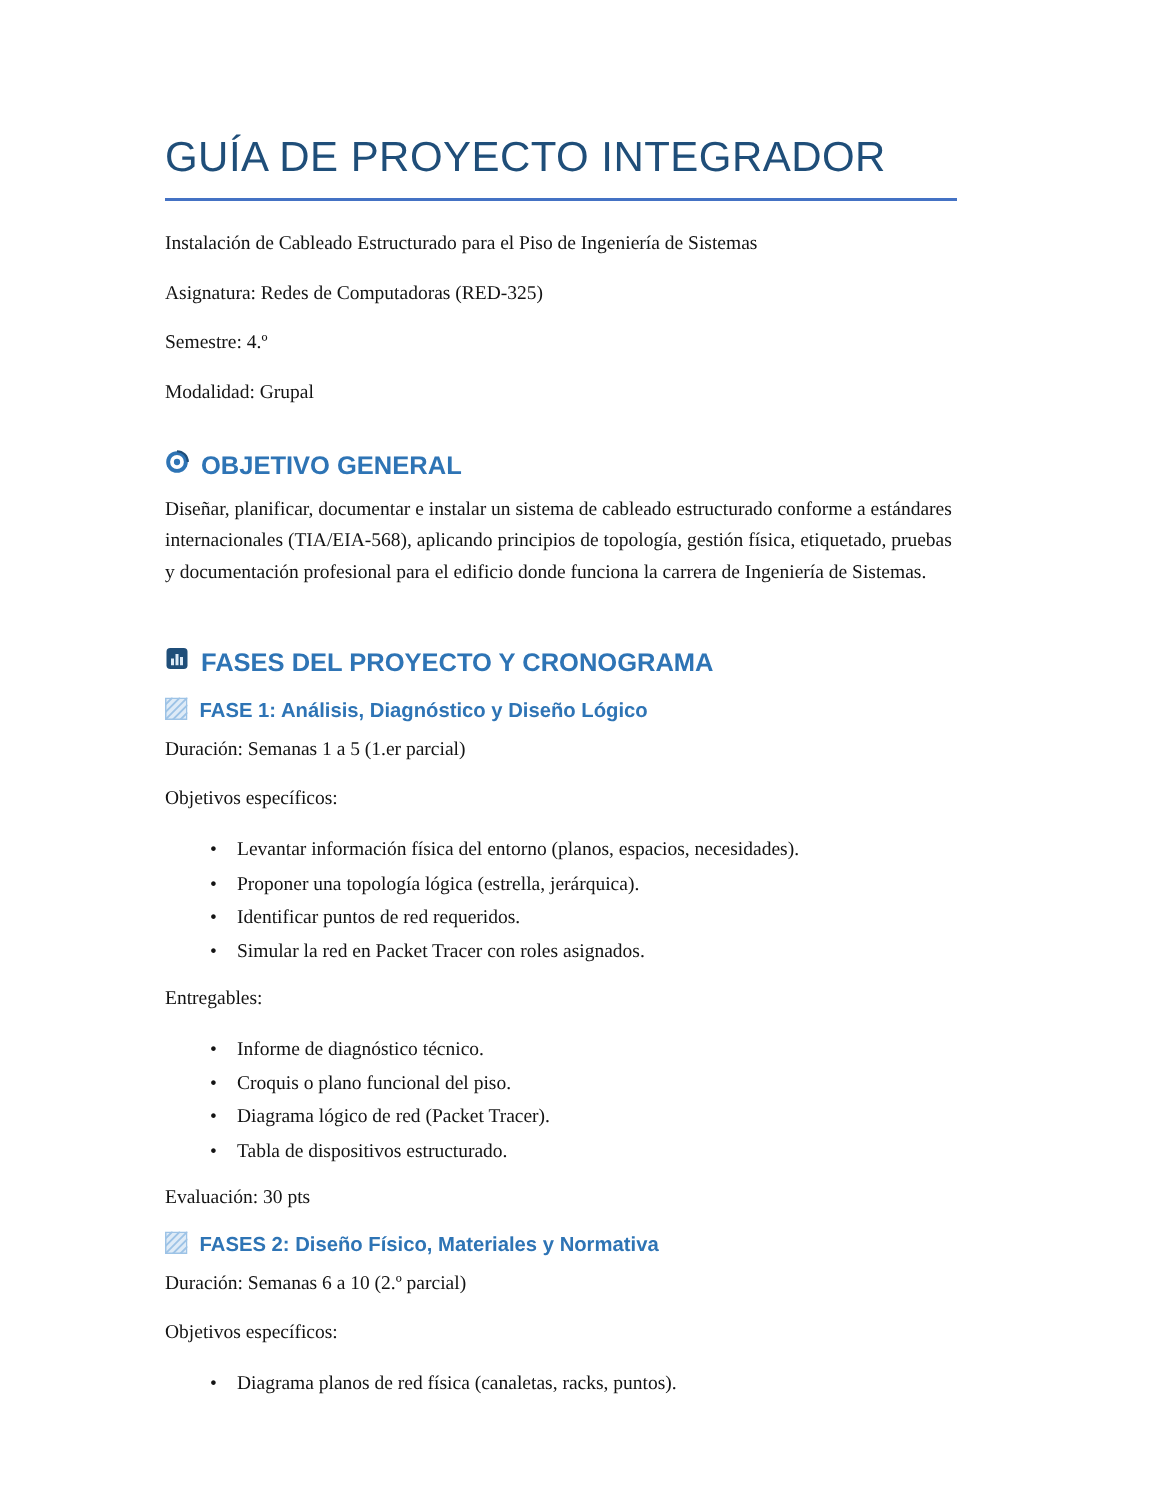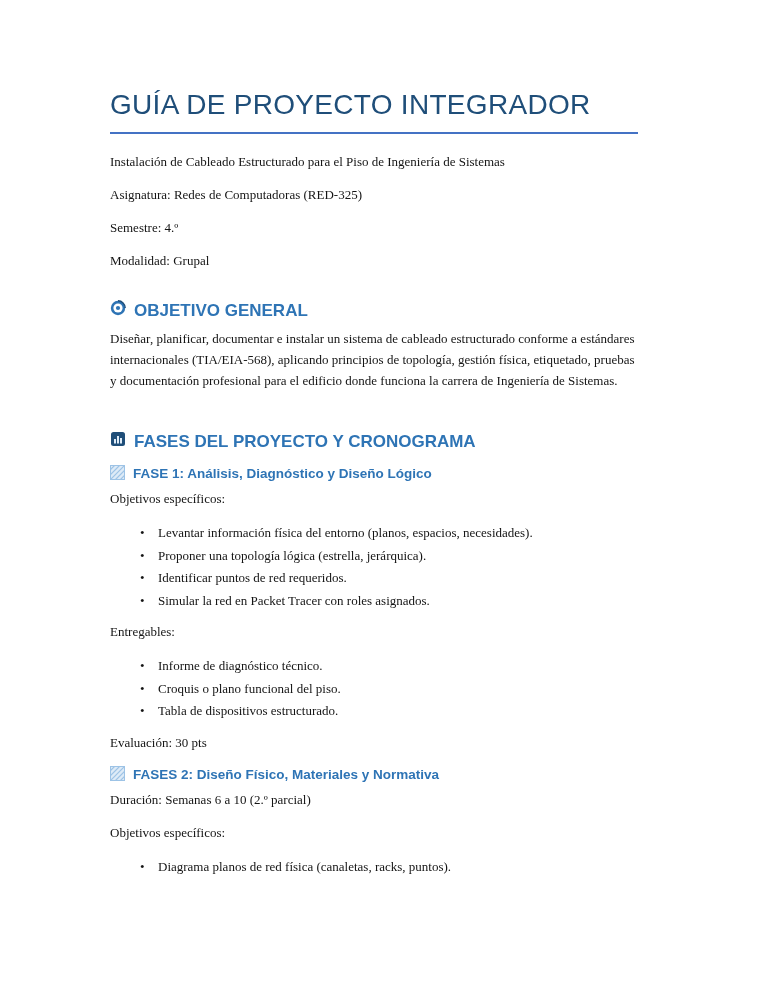--- a/index.html
+++ b/index.html
@@ -117,33 +117,35 @@
 
   <h3 class="h2">
     <span class="icon">
       <svg width="15" height="15" viewBox="0 0 15 15" aria-hidden="true">
         <rect x="0.5" y="0.5" width="14" height="14" fill="#DEEBF7" stroke="#9DC3E6"></rect>
         <path d="M0 5 L5 0 M0 10 L10 0 M0 15 L15 0 M5 15 L15 5 M10 15 L15 10" stroke="#9DC3E6" stroke-width="1.2" fill="none"></path>
       </svg>
     </span>
     <span>FASE 1: Análisis, Diagnóstico y Diseño Lógico</span>
   </h3>
+  <p class="meta-line">Duración: Semanas 1 a 5 (1.er parcial)</p>
 
   <p class="meta-line">Objetivos específicos:</p>
   <ul class="doc-list">
     <li>Levantar información física del entorno (planos, espacios, necesidades).</li>
     <li>Proponer una topología lógica (estrella, jerárquica).</li>
     <li>Identificar puntos de red requeridos.</li>
     <li>Simular la red en Packet Tracer con roles asignados.</li>
   </ul>
 
   <p class="meta-line">Entregables:</p>
   <ul class="doc-list">
     <li>Informe de diagnóstico técnico.</li>
     <li>Croquis o plano funcional del piso.</li>
+    <li>Diagrama lógico de red (Packet Tracer).</li>
     <li>Tabla de dispositivos estructurado.</li>
   </ul>
 
   <p class="meta-line">Evaluación: 30 pts</p>
 
   <h3 class="h2">
     <span class="icon">
       <svg width="15" height="15" viewBox="0 0 15 15" aria-hidden="true">
         <rect x="0.5" y="0.5" width="14" height="14" fill="#DEEBF7" stroke="#9DC3E6"></rect>
         <path d="M0 5 L5 0 M0 10 L10 0 M0 15 L15 0 M5 15 L15 5 M10 15 L15 10" stroke="#9DC3E6" stroke-width="1.2" fill="none"></path>

